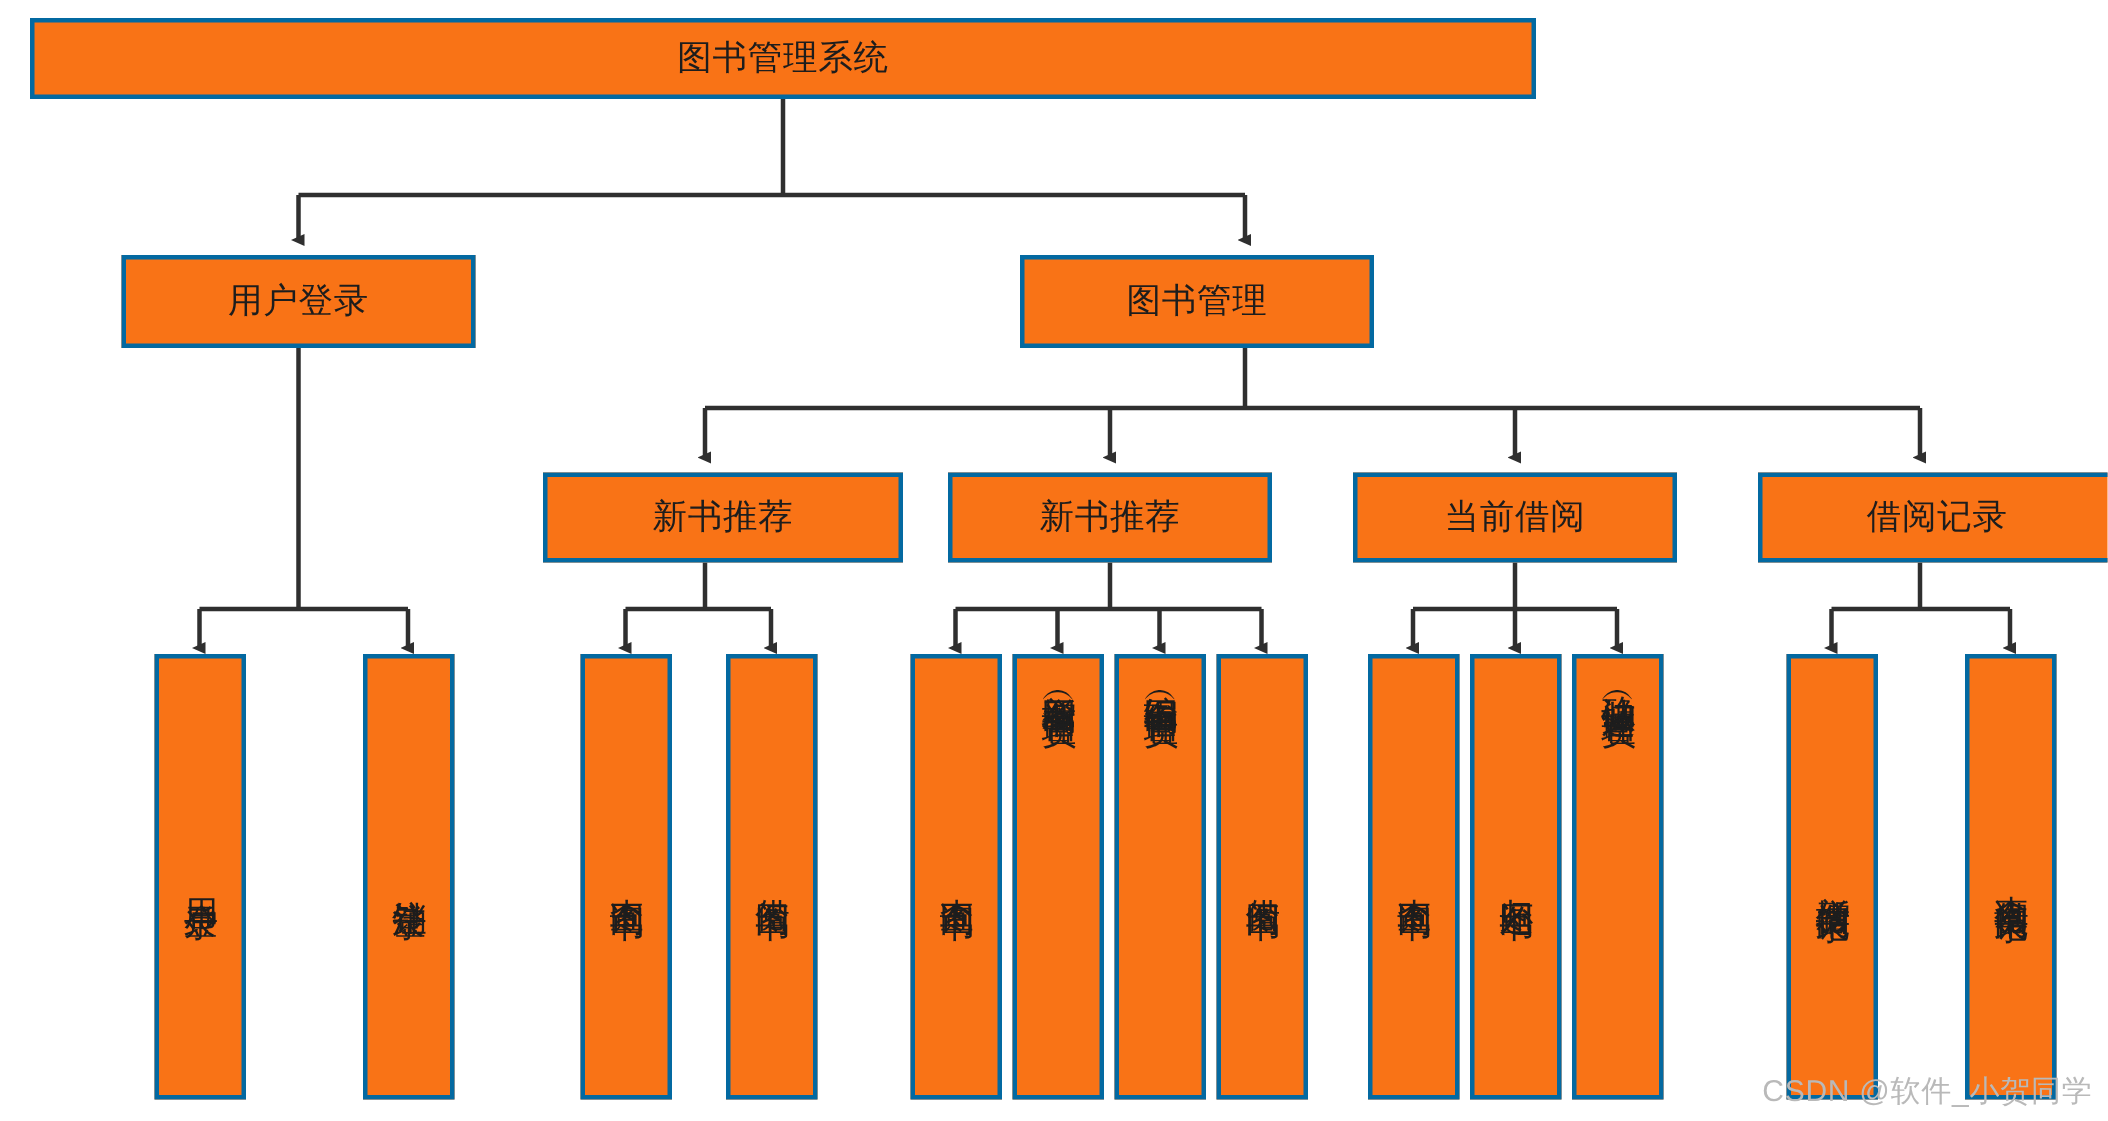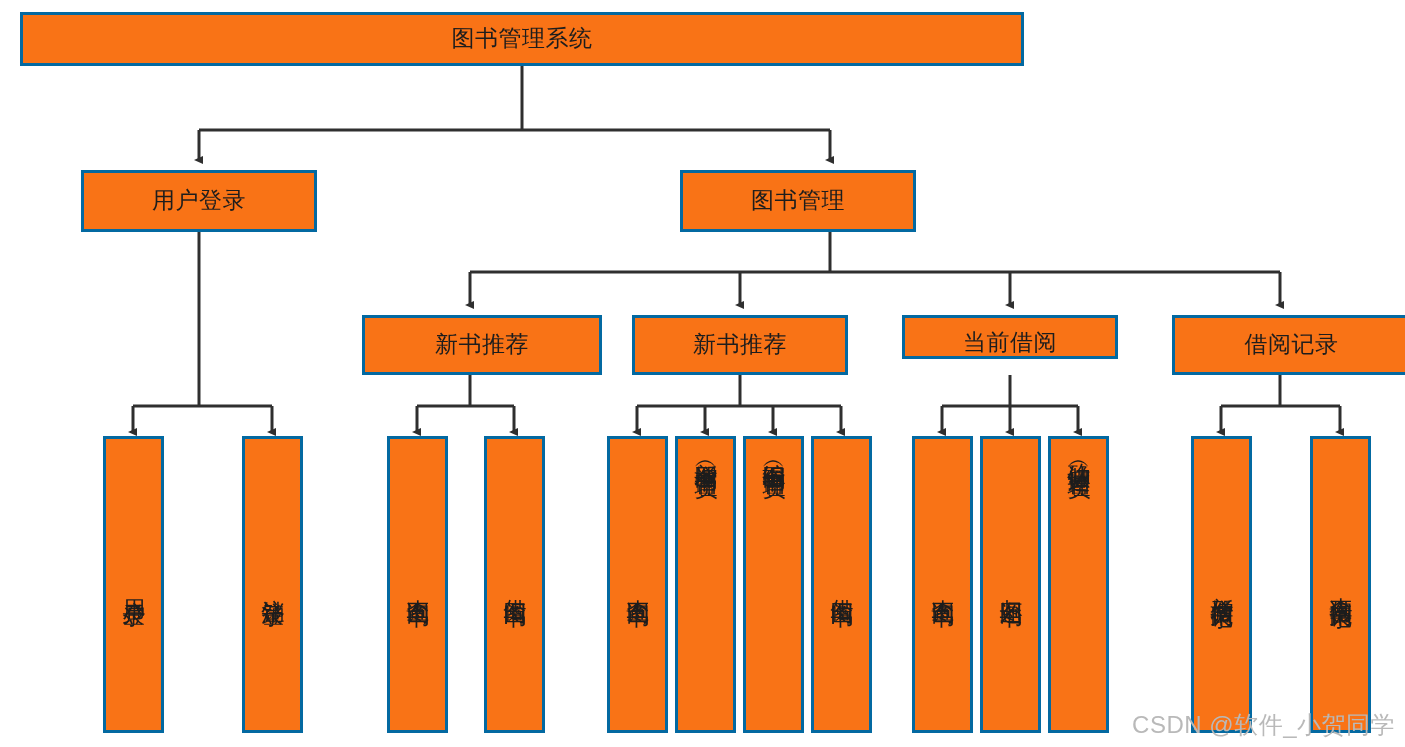--- a/index.html
+++ b/index.html
@@ -59,21 +59,21 @@
     white-space: normal;
     max-height: 100%;
   }
   .node.vert.toptext {
     align-items: flex-start;
   }
   .watermark {
     position: absolute;
     right: 10px;
     bottom: 6px;
-    font-size: 24px;
+    font-size: 20px;
     color: #b9b9b9;
     letter-spacing: 0.5px;
     z-index: 3;
     white-space: nowrap;
   }
 </style>
 </head>
 <body>
 
 <div id="canvas">
@@ -138,21 +138,21 @@
   <div class="node" style="left:680px; top:170px; width:236px; height:62px;">
     <span class="lbl">图书管理</span>
   </div>
 
   <div class="node" style="left:362px; top:315px; width:240px; height:60px;">
     <span class="lbl">新书推荐</span>
   </div>
   <div class="node" style="left:632px; top:315px; width:216px; height:60px;">
     <span class="lbl">新书推荐</span>
   </div>
-  <div class="node" style="left:902px; top:315px; width:216px; height:44px;align-items:flex-end;">
+  <div class="node" style="left:902px; top:315px; width:216px; height:60px;">
     <span class="lbl">当前借阅</span>
   </div>
   <div class="node" style="left:1172px; top:315px; width:239px; height:60px;">
     <span class="lbl">借阅记录</span>
   </div>
 
   <div class="node vert" style="left:103px; top:436px; width:61px; height:297px;">
     <span class="lbl">用户登录</span>
   </div>
   <div class="node vert" style="left:242px; top:436px; width:61px; height:297px;">

